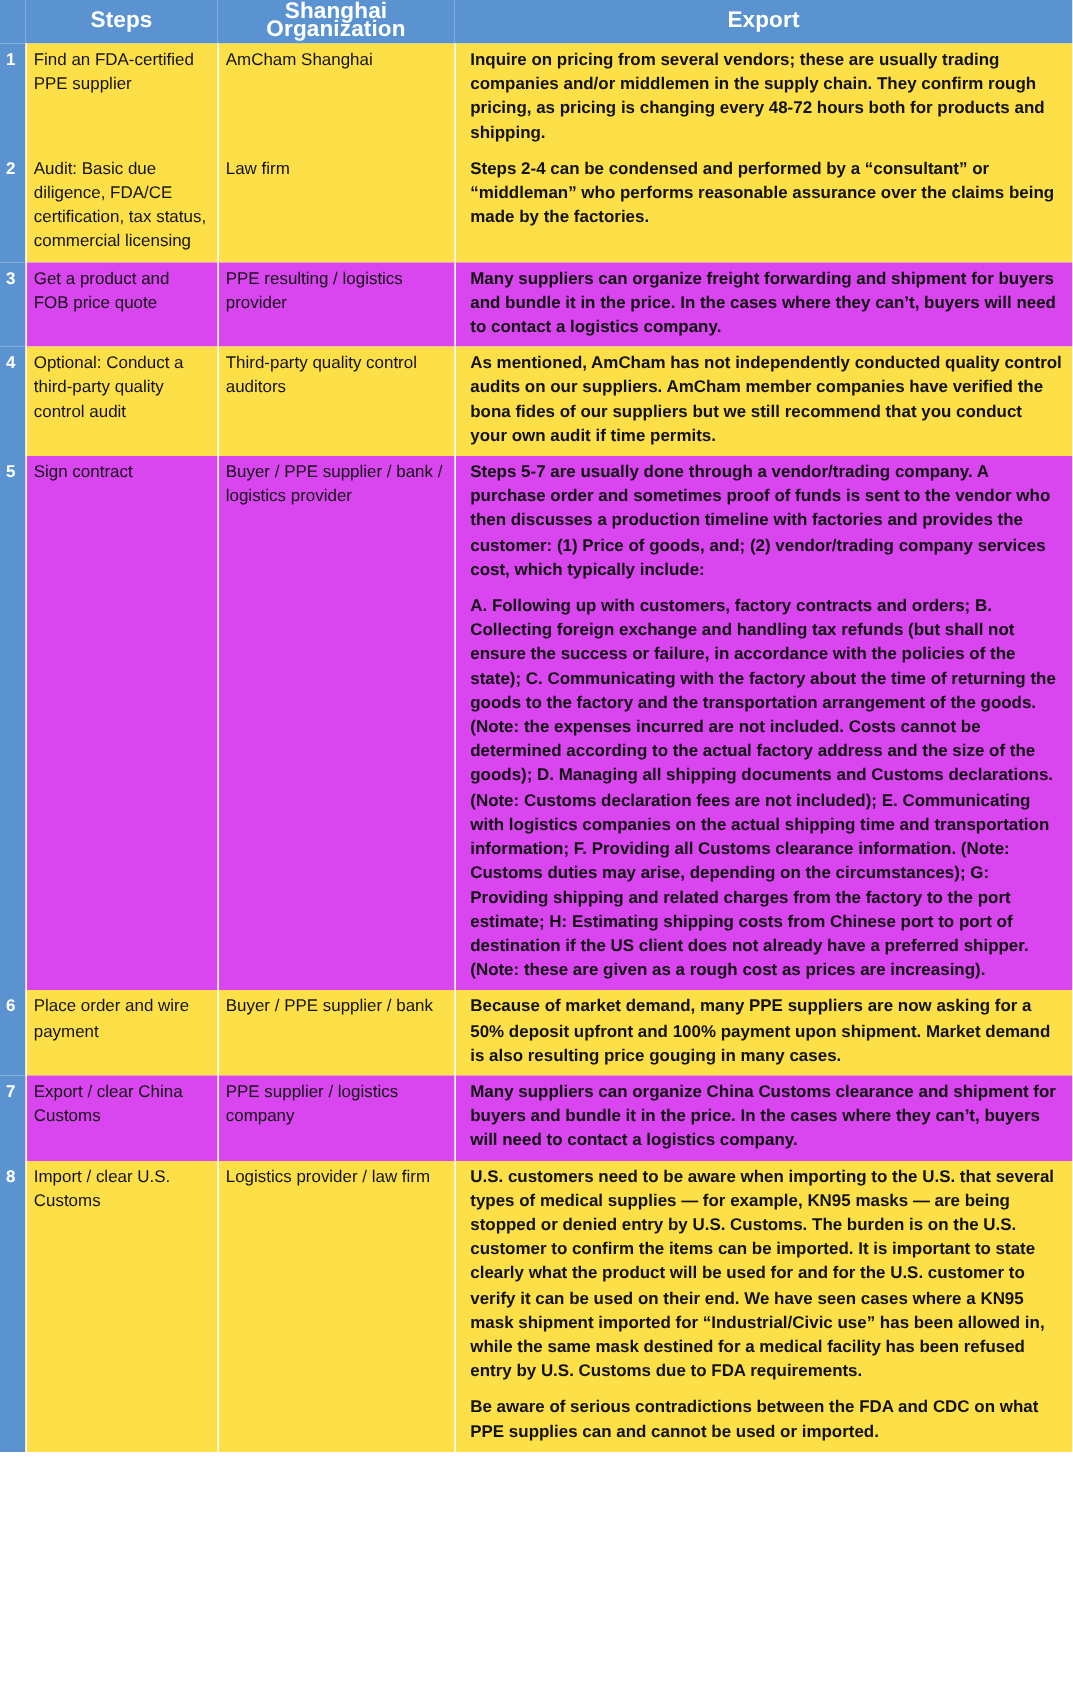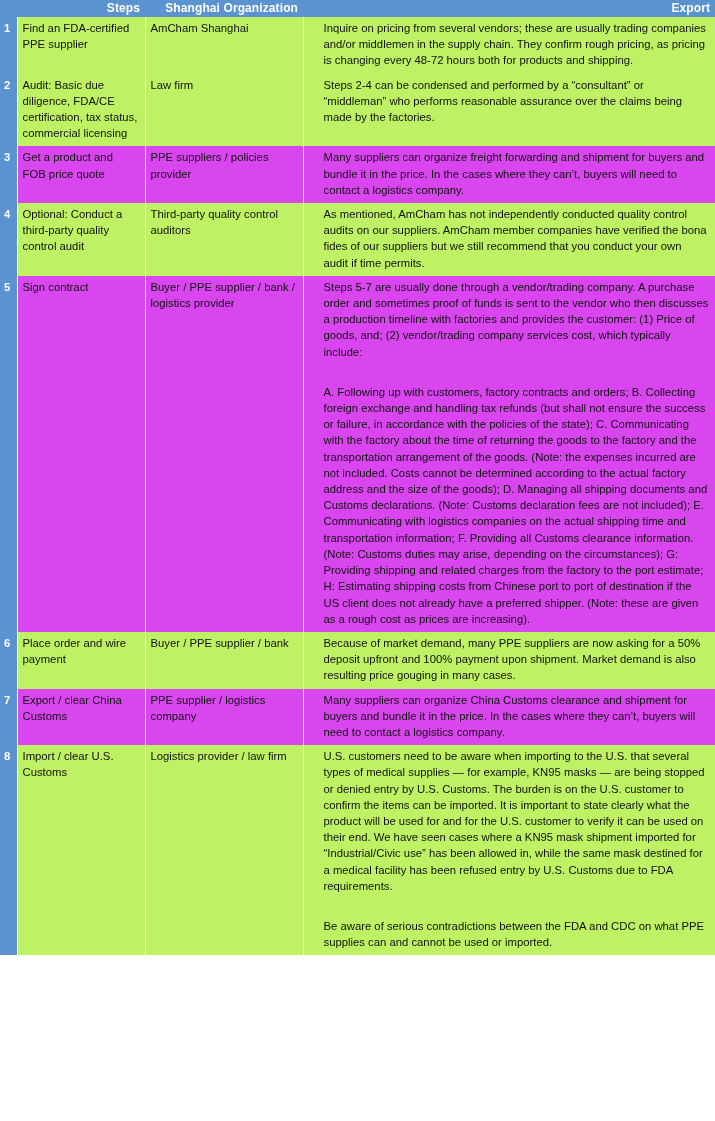--- a/index.html
+++ b/index.html
@@ -23,56 +23,56 @@
   }
   col.c-num   { width: 17px; }
   col.c-step  { width: 128px; }
   col.c-org   { width: 158px; }
   col.c-notes { width: 412px; }
 
   thead th {
     background: #5a93cf;
     color: #ffffff;
     font-weight: bold;
-    font-size: 12px;
-    text-align: right;
+    font-size: 15px;
+    text-align: center;
     padding: 2px 5px 3px 5px;
     vertical-align: middle;
     letter-spacing: 0.1px;
     height: 15px;
     line-height: 12px;
     border: none;
   }
   thead th.num-head {
     padding-left: 4px;
   }
 
   tbody td {
     vertical-align: top;
     padding: 3px 6px 5px 5px;
     line-height: 16.2px;
     border-left: 1px solid #ffffff;
     border-right: 1px solid #ffffff;
   }
-  tbody tr.light td { background: #bef264; }
+  tbody tr.light td { background: #fde047; }
   tbody tr.dark  td { background: #d946ef; }
 
   tbody td.num {
     background: #5a93cf !important;
     color: #ffffff;
     font-weight: bold;
     text-align: left;
     padding: 3px 0 0 4px;
     font-size: 11.3px;
     border-left: none;
     border-right: 1px solid #ffffff;
   }
-  tbody td.notes { padding-left: 20px; }
+  tbody td.notes { padding-left: 10px; font-weight: bold; }
   tbody td p { margin: 0; }
-  tbody td p.gap { margin-top: 24px; }
+  tbody td p.gap { margin-top: 8px; }
 </style>
 </head>
 <body>
 
 <table class="steps-table">
   <colgroup>
     <col class="c-num">
       <col class="c-step">
       <col class="c-org">
       <col class="c-notes">
@@ -98,21 +98,21 @@
       <td class="num">2</td>
       <td class="step">Audit: Basic due diligence, FDA/CE certification, tax status, commercial licensing</td>
       <td class="org">Law firm</td>
       <td class="notes">
         <p>Steps 2-4 can be condensed and performed by a “consultant” or “middleman” who performs reasonable assurance over the claims being made by the factories.</p>
       </td>
     </tr>
     <tr class="dark">
       <td class="num">3</td>
       <td class="step">Get a product and FOB price quote</td>
-      <td class="org">PPE suppliers  / policies provider</td>
+      <td class="org">PPE resulting  / logistics provider</td>
       <td class="notes">
         <p>Many suppliers  can organize freight forwarding and shipment for buyers and bundle it in the price. In the cases where they can’t, buyers will need to contact a logistics company.</p>
       </td>
     </tr>
     <tr class="light">
       <td class="num">4</td>
       <td class="step">Optional: Conduct a third-party quality control audit</td>
       <td class="org">Third-party quality control auditors</td>
       <td class="notes">
         <p>As mentioned, AmCham has not independently conducted quality control audits on our suppliers. AmCham member companies have verified the bona fides of our suppliers but we still recommend that you conduct your own audit if time permits.</p>

